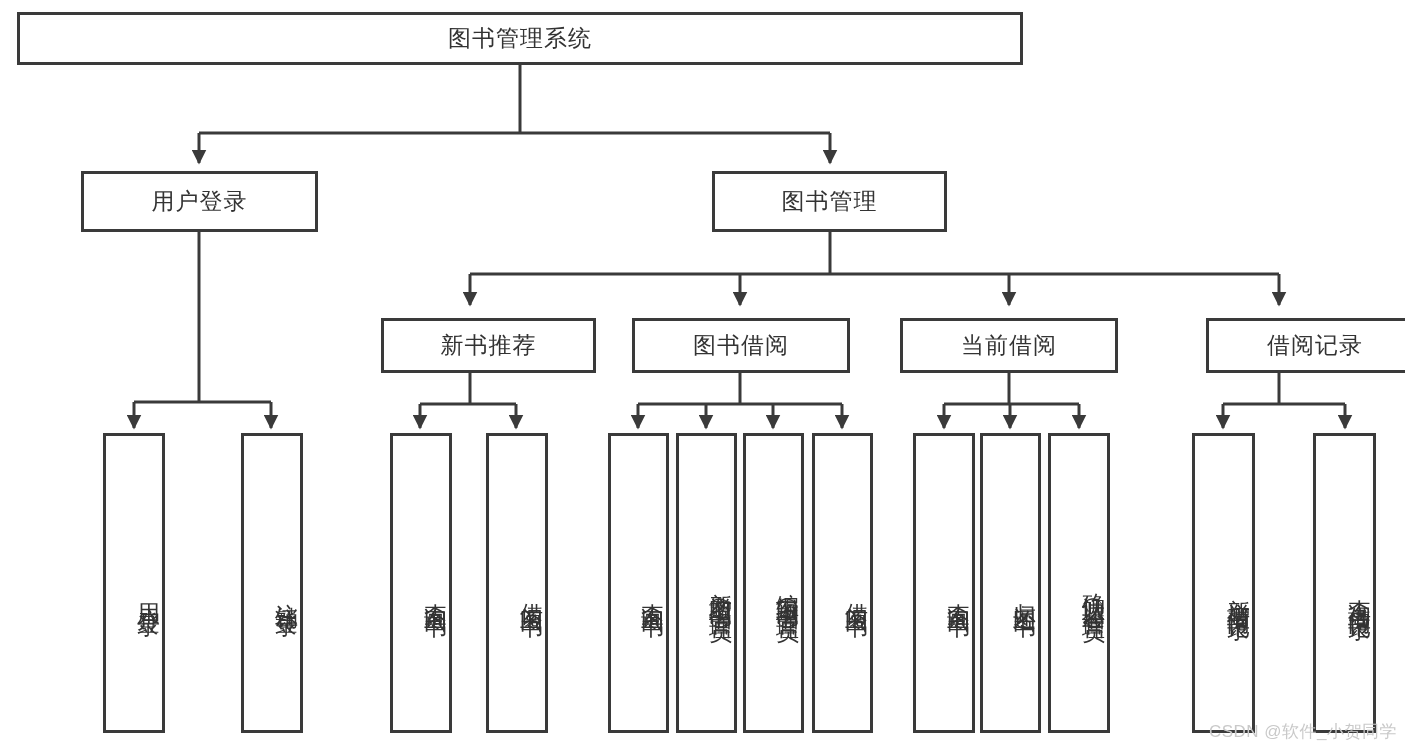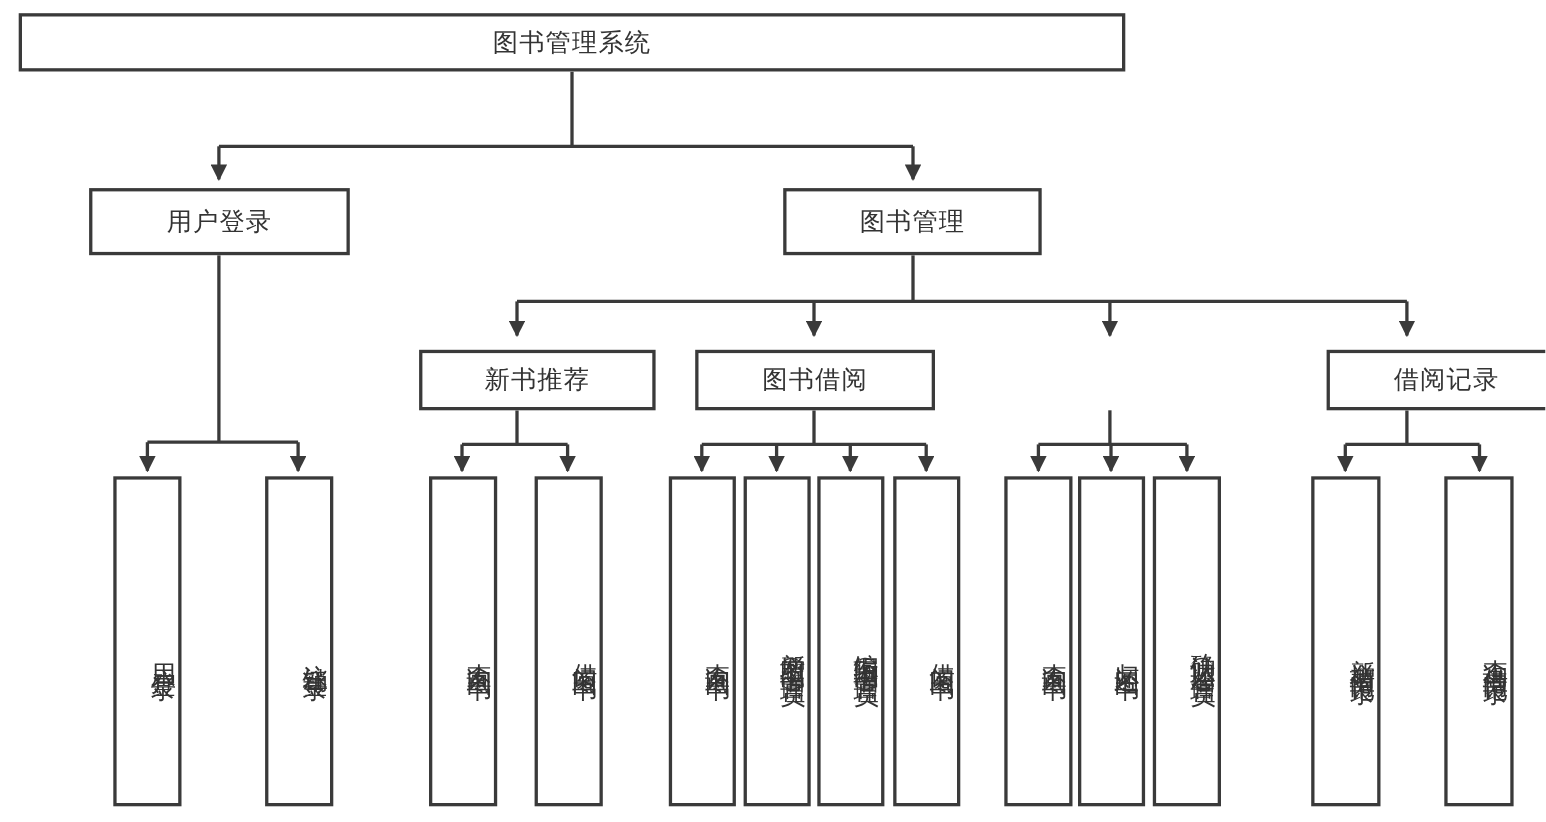--- a/index.html
+++ b/index.html
@@ -135,20 +135,23 @@
   <div class="node horiz" style="left:712px; top:171px; width:235px; height:61px;">
     <span>图书管理</span>
   </div>
 
   <div class="node horiz" style="left:381px; top:318px; width:215px; height:55px;">
     <span>新书推荐</span>
   </div>
   <div class="node horiz" style="left:632px; top:318px; width:218px; height:55px;text-align:center;">
     <span>图书借阅</span>
   </div>
+  <div class="node horiz" style="left:900px; top:318px; width:218px; height:55px;">
+    <span>当前借阅</span>
+  </div>
   <div class="node horiz" style="left:1170px; top:318px; width:218px; height:55px;margin-left:36px;">
     <span>借阅记录</span>
   </div>
 
   <div class="node vert" style="left:103px; top:433px; width:62px; height:300px;">
     <span class="vlabel">用户登录</span>
   </div>
   <div class="node vert" style="left:241px; top:433px; width:62px; height:300px;">
     <span class="vlabel">注销登录</span>
   </div>
@@ -183,14 +186,15 @@
     <span class="vlabel">确认归还（管理员）</span>
   </div>
 
   <div class="node vert" style="left:1192px; top:433px; width:63px; height:300px;">
     <span class="vlabel">新增借阅记录</span>
   </div>
   <div class="node vert" style="left:1313px; top:433px; width:63px; height:300px;">
     <span class="vlabel">查询借阅记录</span>
   </div>
 
+  <div class="watermark">CSDN @软件_小贺同学</div>
 
 </div>
 
 </body></html>

